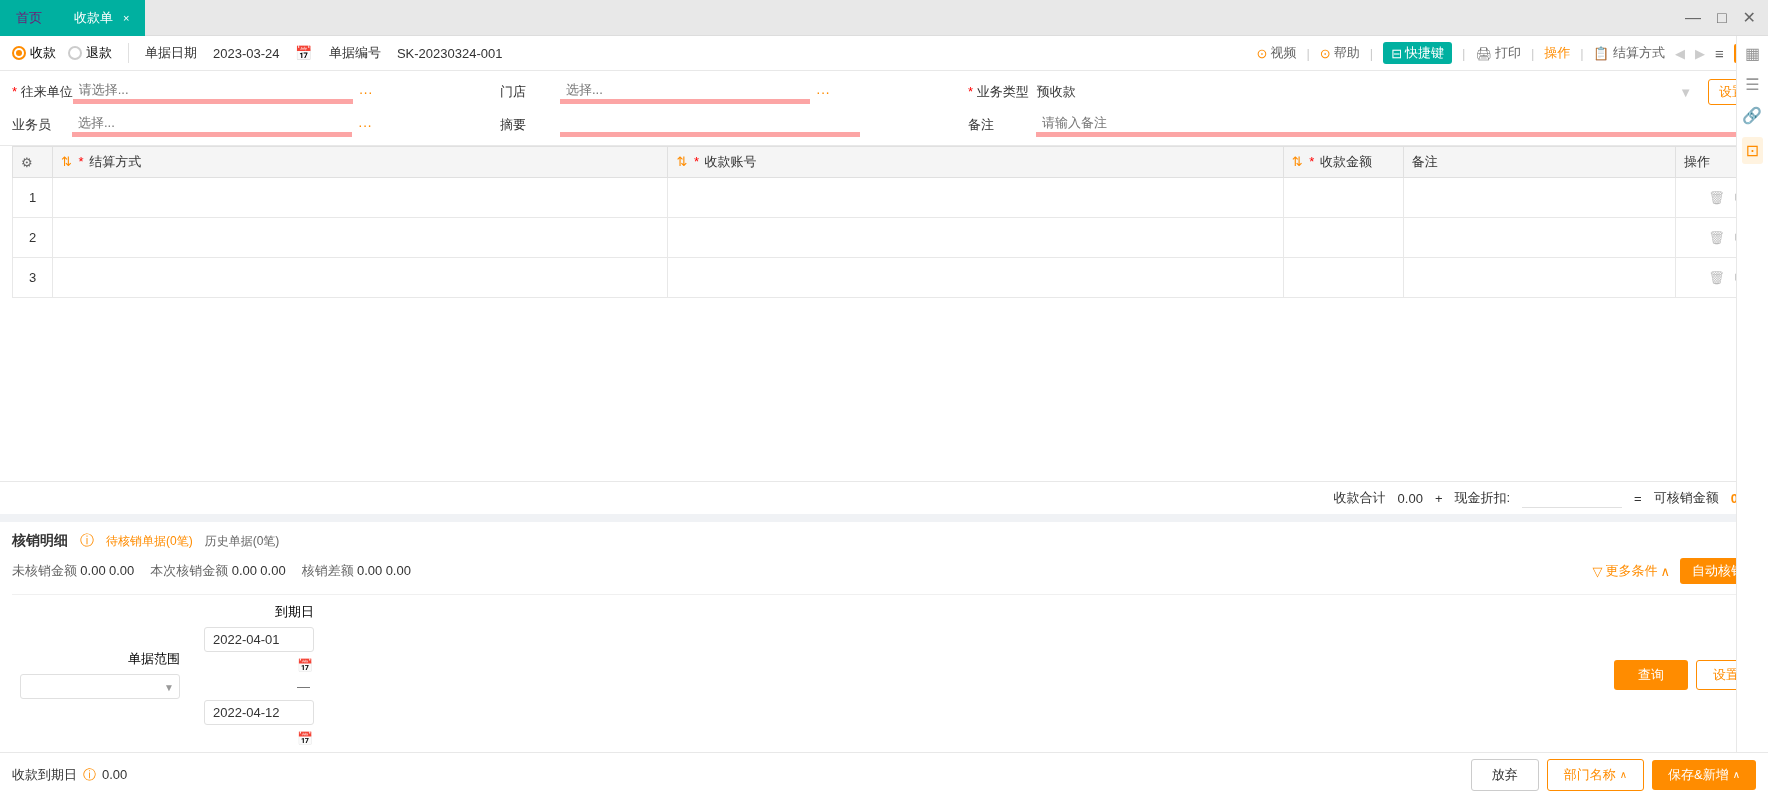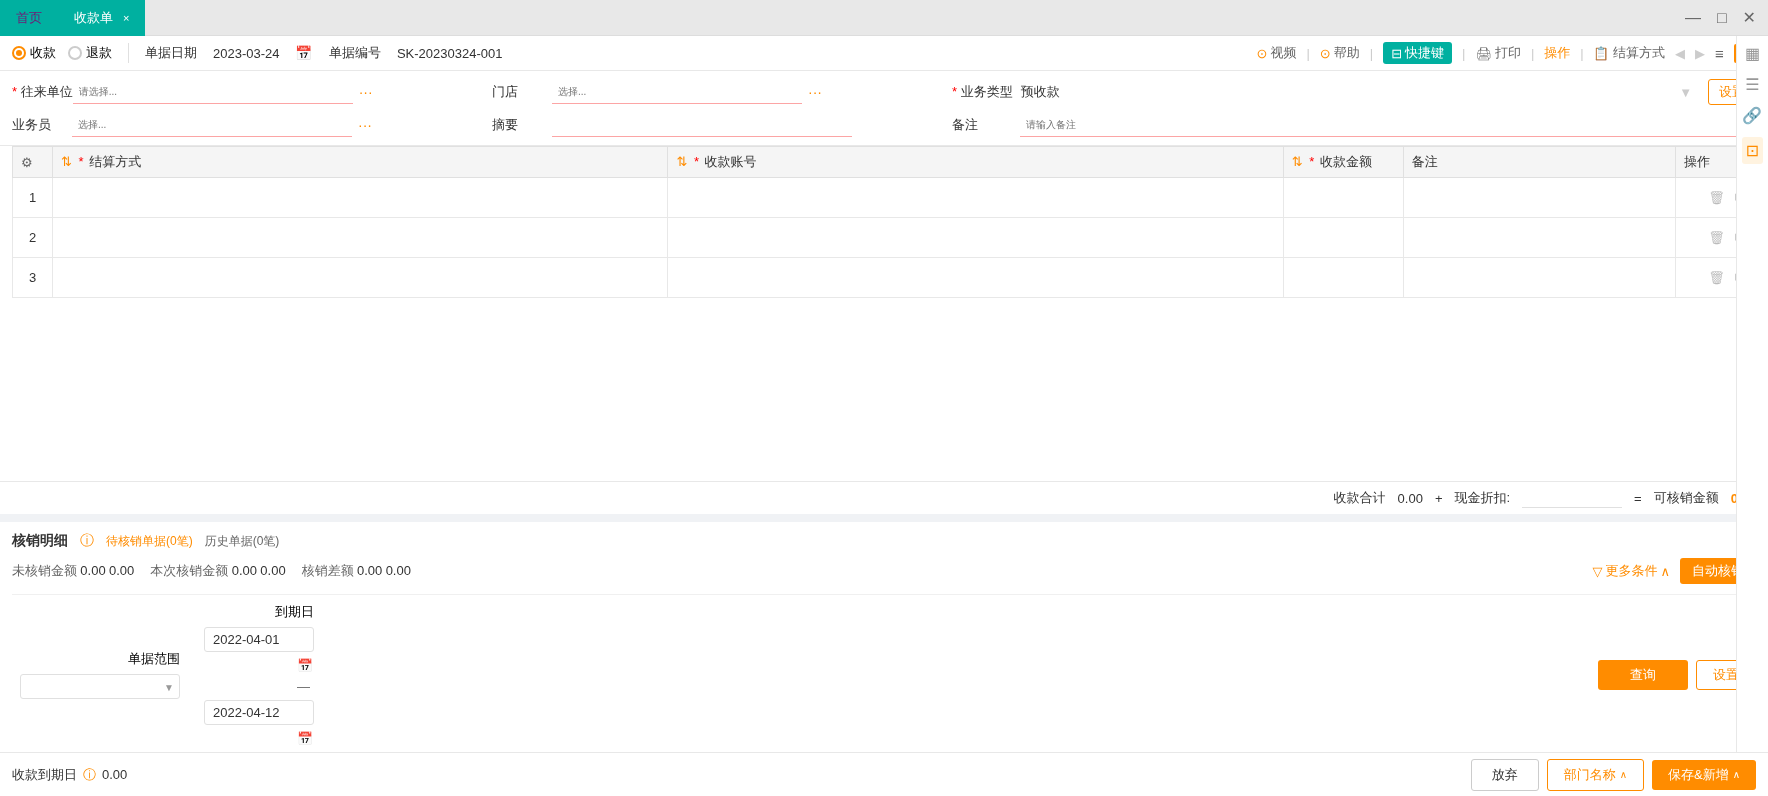--- a/index.html
+++ b/index.html
@@ -47,27 +47,27 @@
     .toolbar-action { color: #666; cursor: pointer; display: flex; align-items: center; gap: 3px; font-size: 12px; }
     .toolbar-action.active { color: #fff; background: #00b0a0; padding: 2px 8px; border-radius: 3px; }
     .toolbar-action-orange { color: #ff8c00; cursor: pointer; font-size: 12px; }
     .toolbar-separator { color: #ccc; }
 
     
     .form-section {
       padding: 8px 12px; border-bottom: 1px solid #e8e8e8;
       display: flex; flex-direction: column; gap: 8px; background: #fff;
     }
-    .form-row { display: flex; align-items: center; gap: 0; }
+    .form-row { display: flex; align-items: center; gap: 8px; }
     .form-field { display: flex; align-items: center; flex: 1; }
     .form-label { color: #333; white-space: nowrap; min-width: 60px; }
     .form-label.required::before { content: '* '; color: #f00; }
     .form-input {
-      flex: 1; border: none; border-bottom: 1px solid #fca5a5;
-      padding: 2px 6px; outline: none; color: #999; font-size: 10px;
+      flex: 1; border: none; border-bottom: 5px solid #fca5a5;
+      padding: 2px 6px; outline: none; color: #999; font-size: 13px;
       min-height: 24px;
     }
     .form-more { color: #ff8c00; cursor: pointer; margin-left: 6px; font-size: 14px; }
     .form-select-btn {
       border: 1px solid #e0e0e0; background: #fff; padding: 2px 8px;
       cursor: pointer; color: #333; font-size: 13px; border-radius: 2px;
     }
 
     
     .table-section { flex: 1; overflow: hidden; display: flex; flex-direction: column; padding: 0 12px; }
@@ -128,21 +128,21 @@
     }
     .select-wrapper { position: relative; display: inline-block; }
     .select-wrapper::after { content: '▼'; position: absolute; right: 6px; top: 50%; transform: translateY(-50%); font-size: 10px; color: #999; pointer-events: none; }
     .date-input {
       border: 1px solid #e0e0e0; padding: 4px 8px; border-radius: 3px;
       font-size: 13px; color: #333; width: 110px;
     }
     .date-separator { color: #666; }
     .calendar-icon { color: #ccc; cursor: pointer; margin-left: 4px; }
     .query-btn {
-      background: #ff8c00; color: #fff; border: none; padding: 5px 32px;
+      background: #ff8c00; color: #fff; border: none; padding: 5px 24px;
       border-radius: 3px; cursor: pointer; font-size: 13px;
     }
     .set-btn {
       background: #fff; color: #ff8c00; border: 1px solid #ff8c00; padding: 5px 16px;
       border-radius: 3px; cursor: pointer; font-size: 13px;
     }
 
     
     .bottom-table-section { background: #fff; overflow: hidden; }
     .bottom-table { width: 100%; border-collapse: collapse; }

